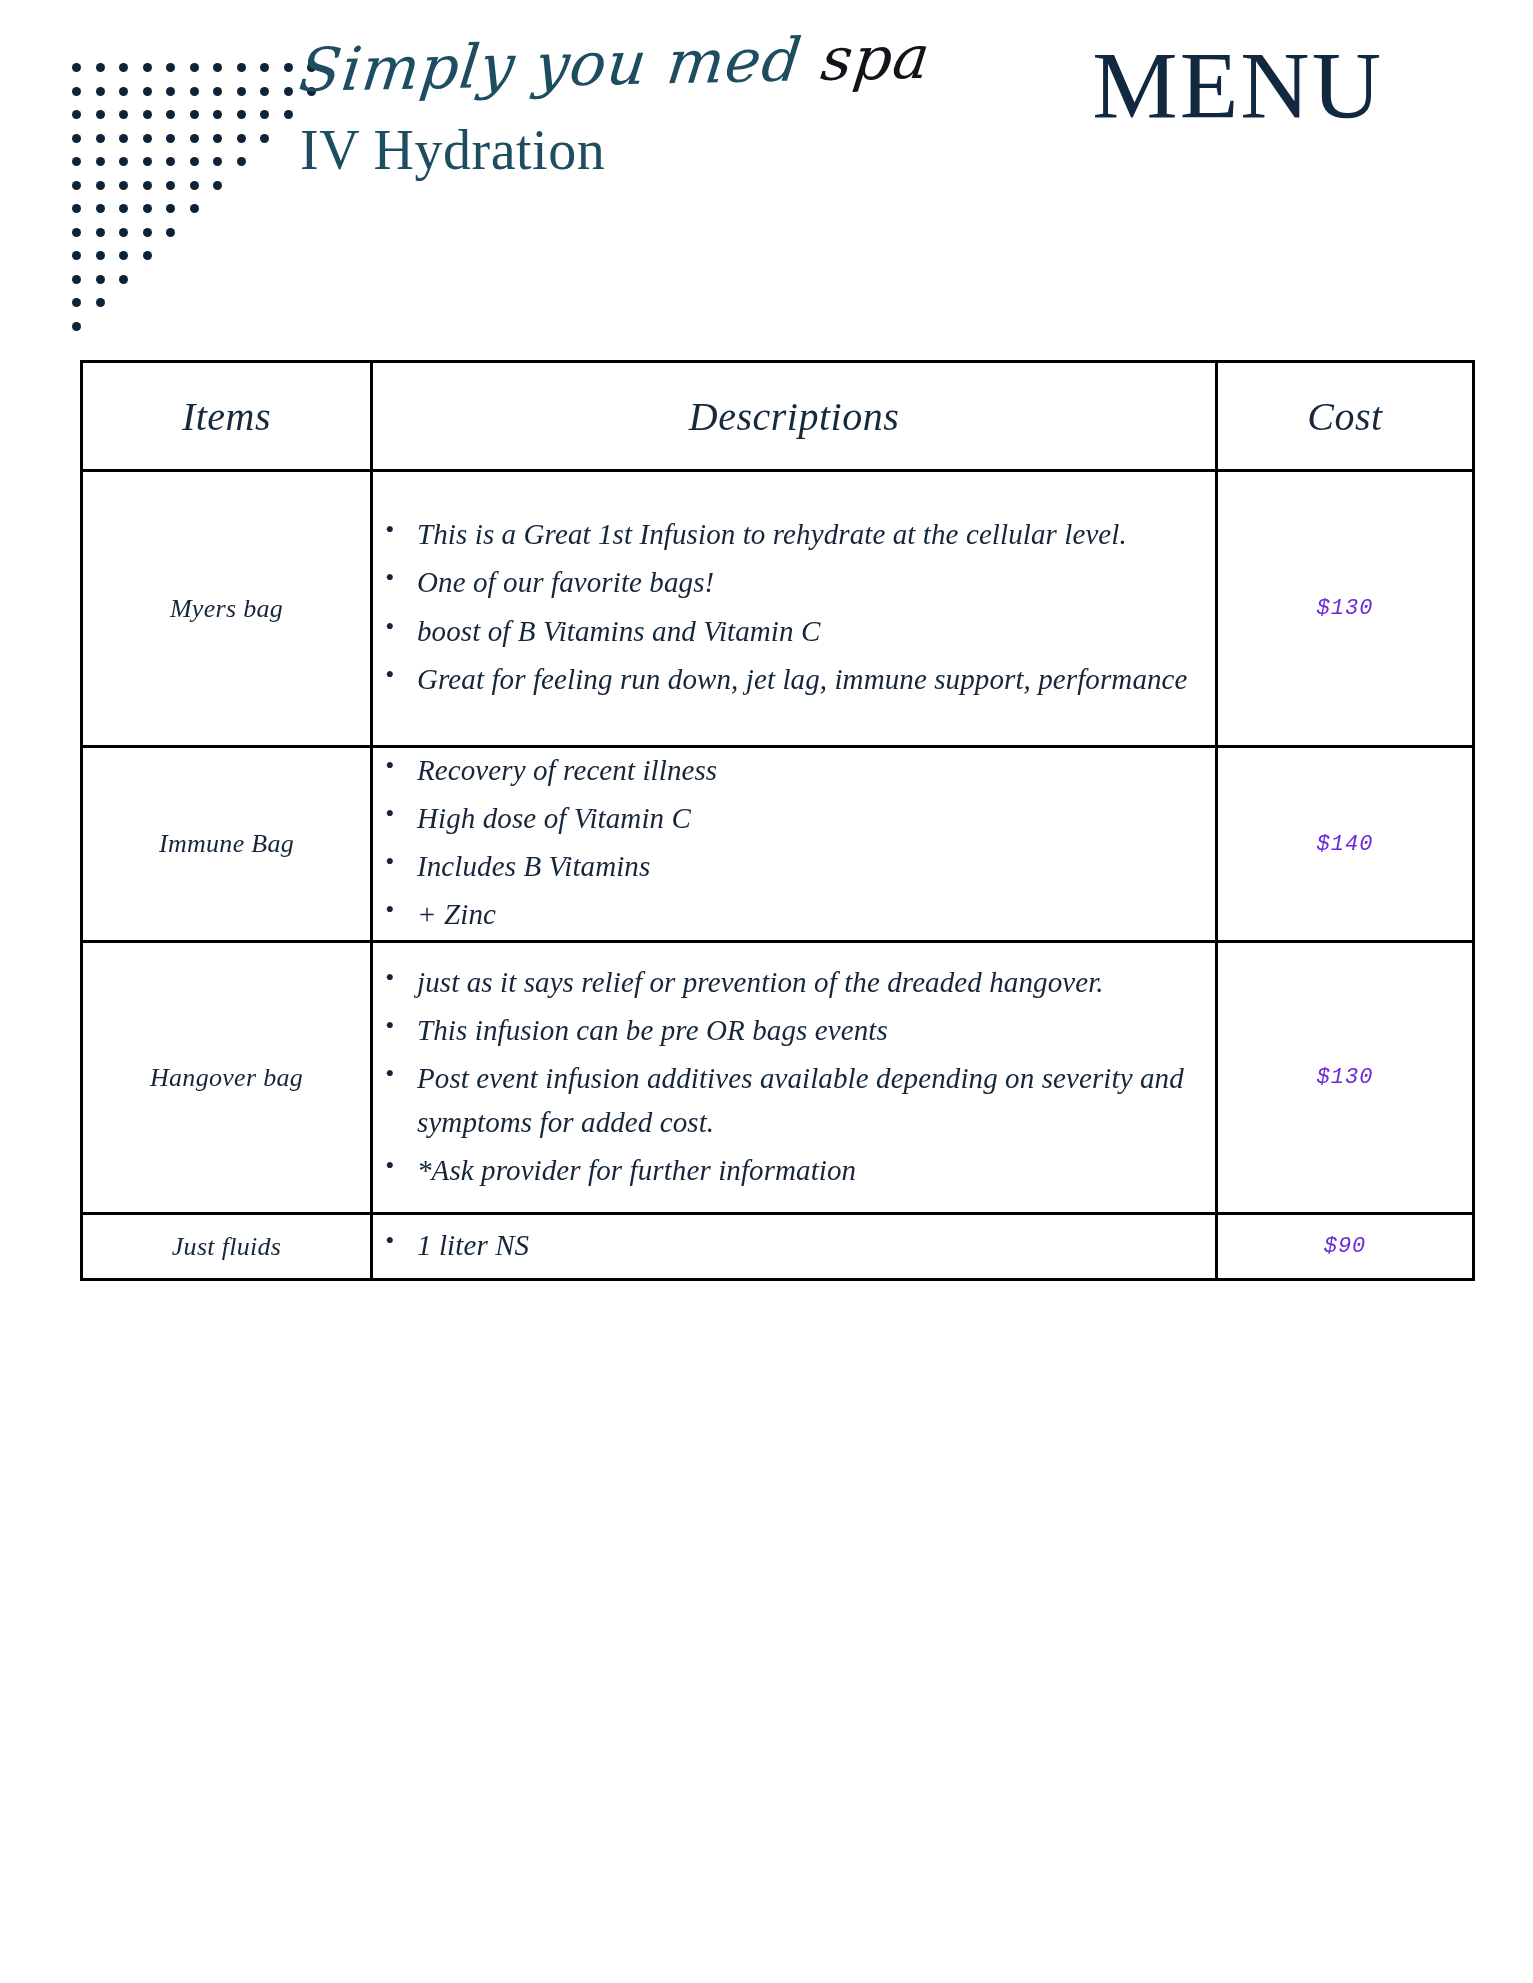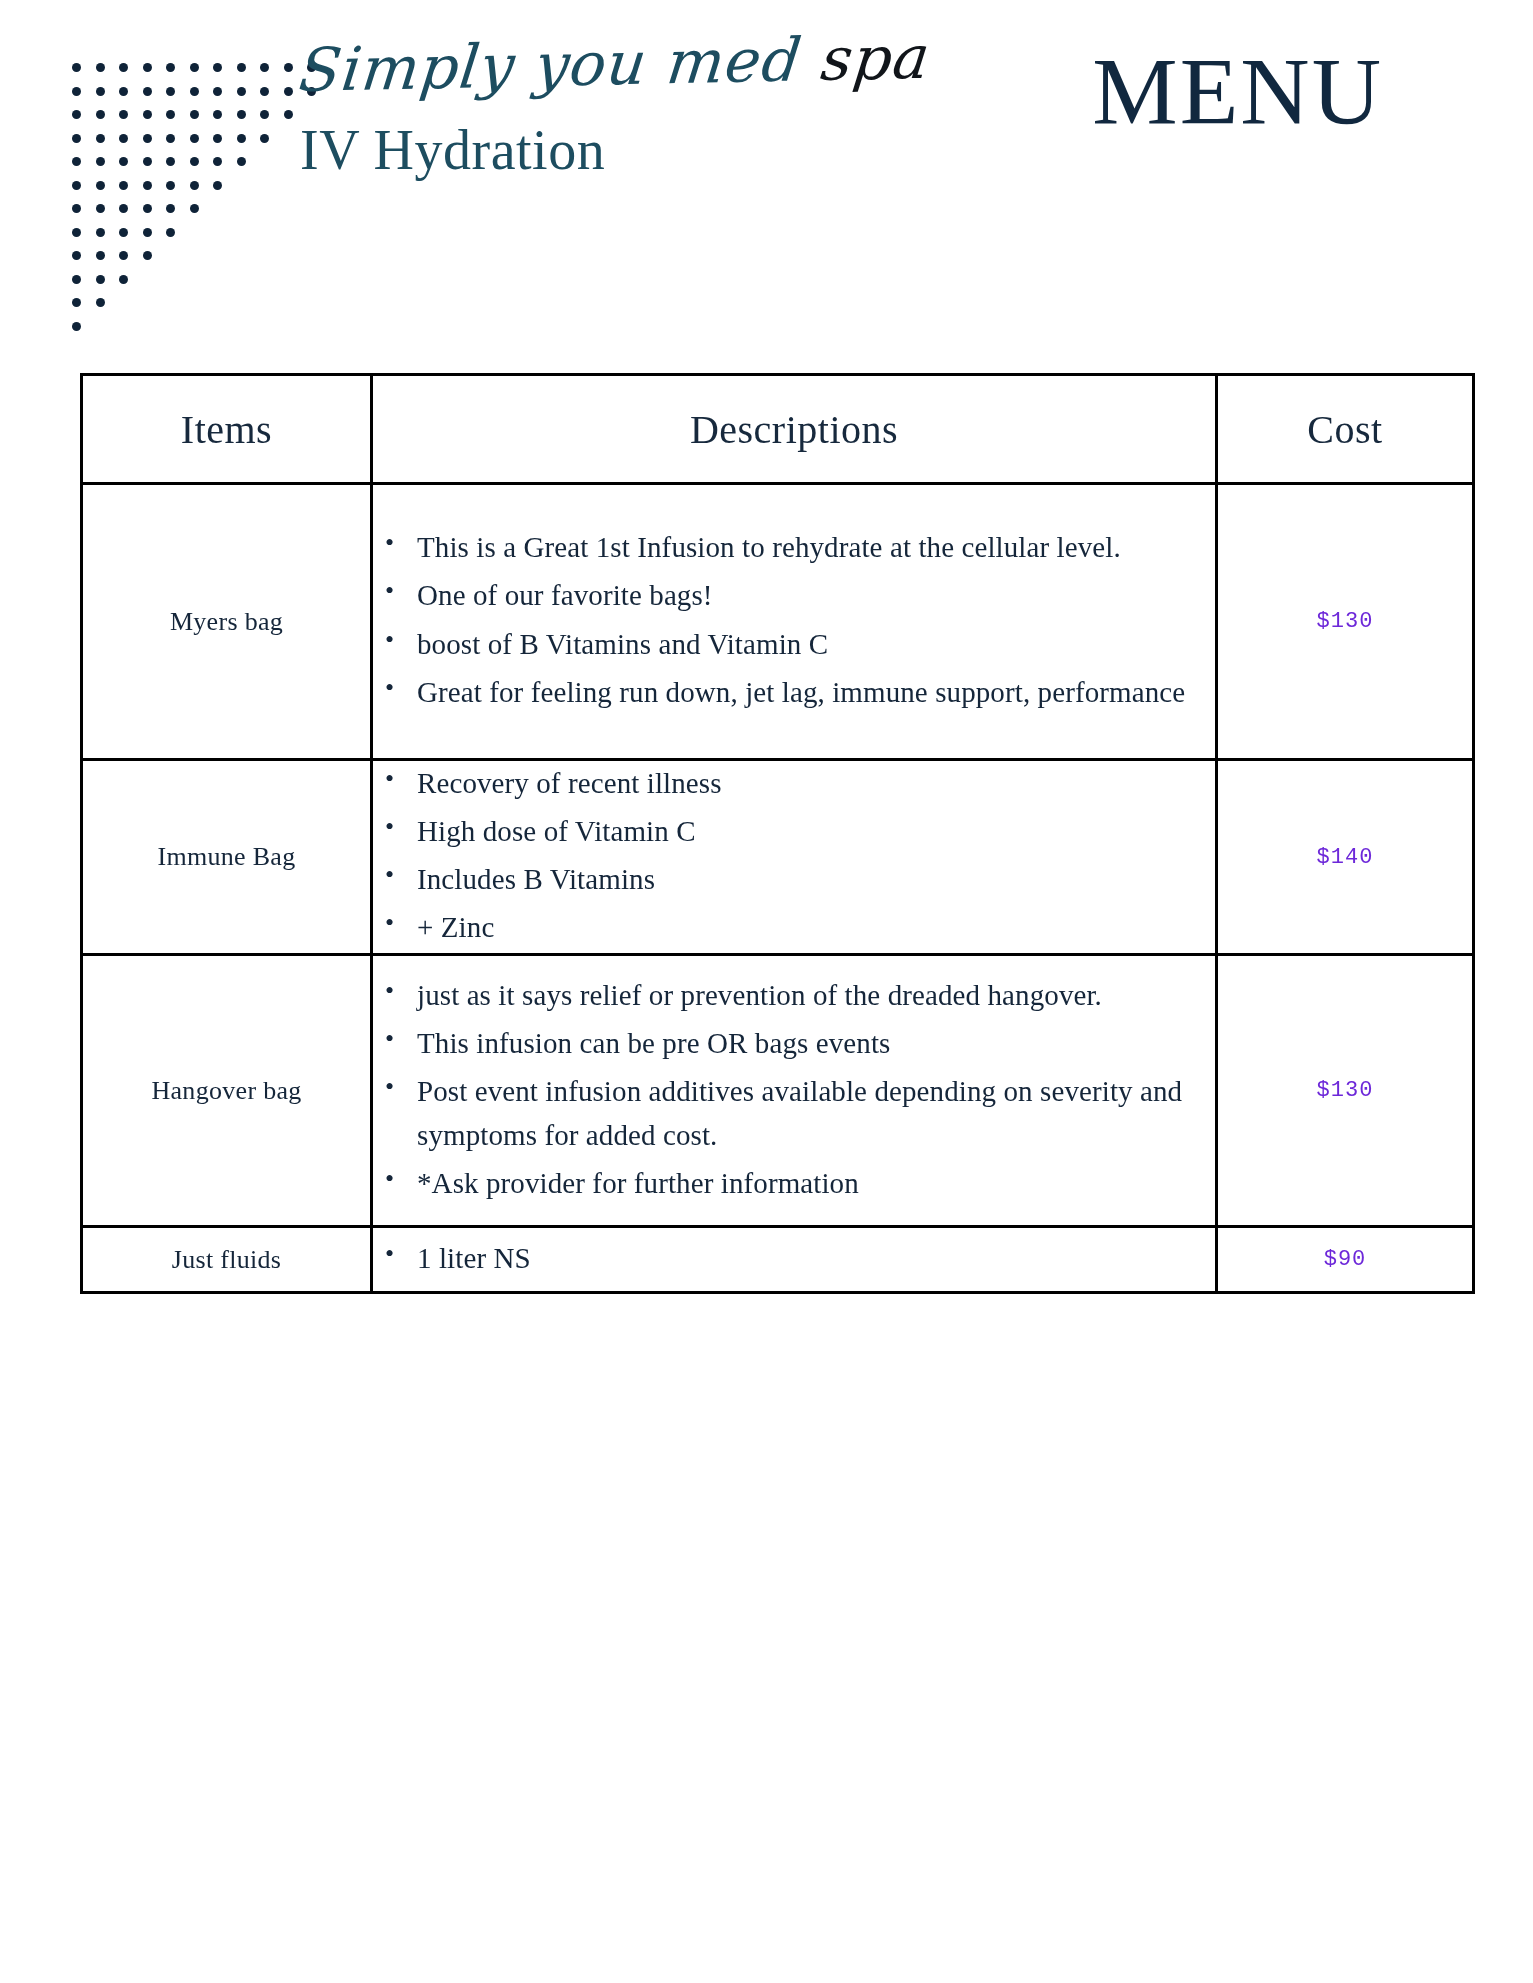--- a/index.html
+++ b/index.html
@@ -77,29 +77,29 @@
   .menu-title {
     position: absolute;
     right: 150px;
     top: 38px;
     font-family: "Liberation Serif", "DejaVu Serif", serif;
     font-size: 96px;
     line-height: 1;
     color: #11283f;
     letter-spacing: 2px;
     font-weight: 400;
-    margin-top: 6px;
   }
 
   
   .table-wrap {
     position: absolute;
     left: 80px;
-    top: 373px;
+    top: 360px;
     width: 1392px;
+    font-style: italic;
   }
   table.menu-table {
     border-collapse: collapse;
     width: 100%;
     table-layout: fixed;
   }
   table.menu-table td, table.menu-table th {
     border: 3px solid #000000;
     padding: 0;
     vertical-align: middle;

